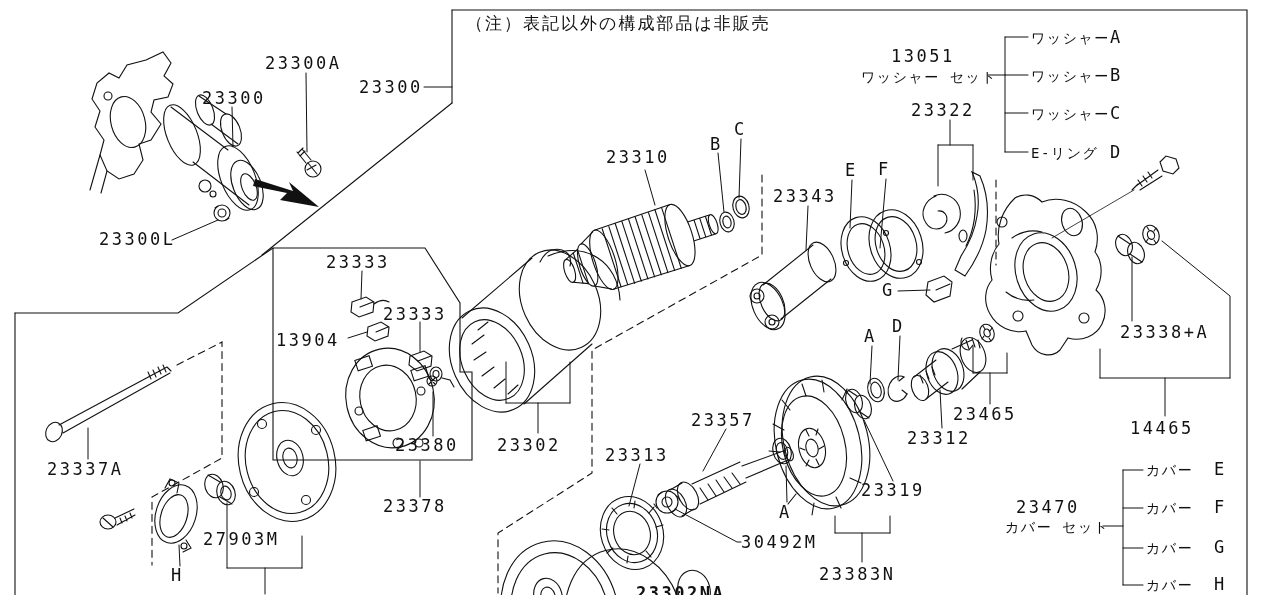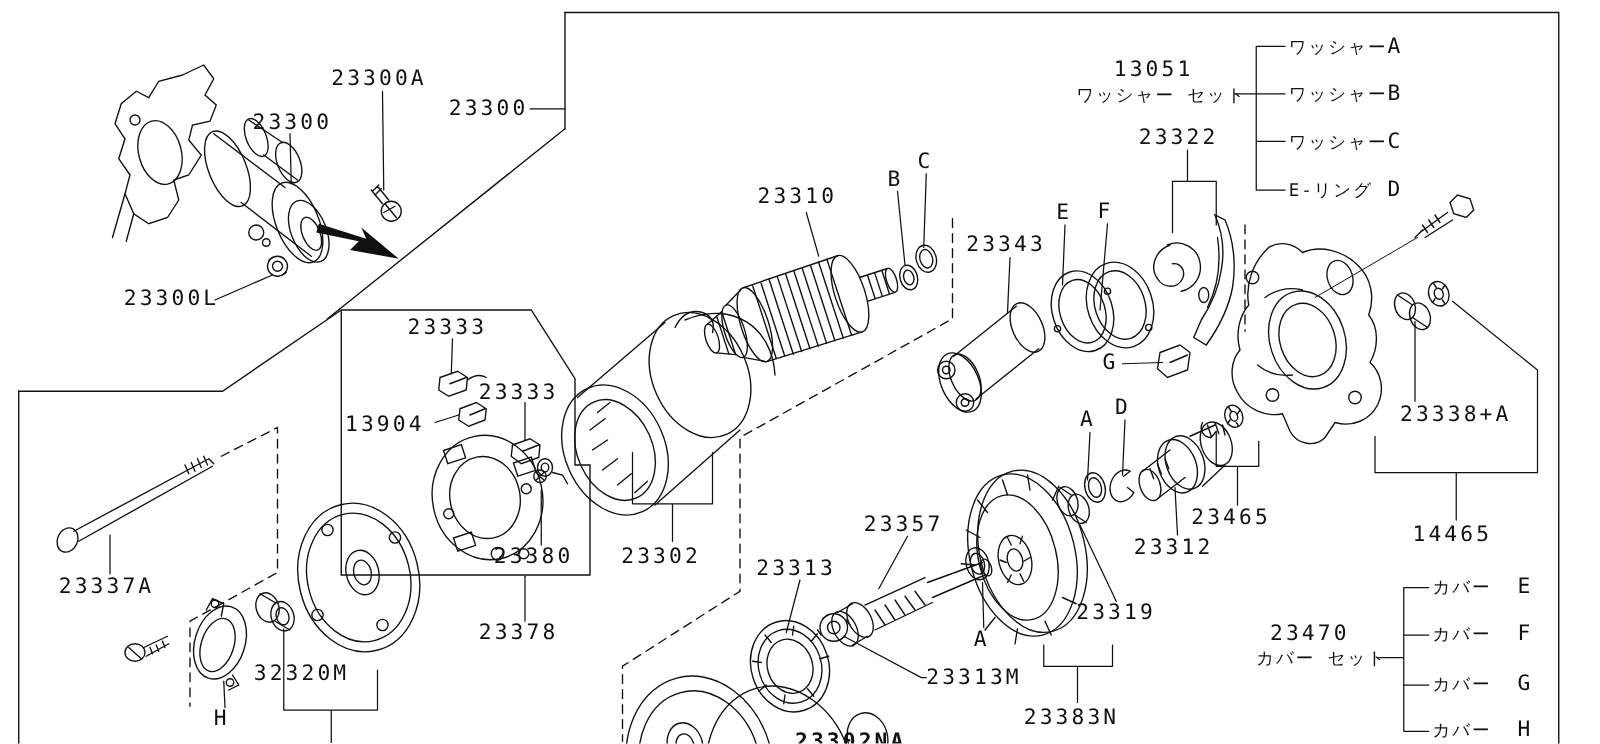--- a/index.html
+++ b/index.html
@@ -329,20 +329,21 @@
     <rect x="364" y="428" width="15" height="11" transform="rotate(-18 371 433)"></rect>
     <circle cx="421" cy="391" r="4"></circle>
     <circle cx="359" cy="411" r="4"></circle>
     <circle cx="432" cy="381" r="5"></circle>
     <path d="M429,378 l6,6 M429,384 l6,-6"></path>
     <circle cx="398" cy="443" r="5"></circle>
     <circle cx="419" cy="443" r="4"></circle>
   </g>
 </svg>
 
+  <div class="lbl jpbig" style="left:466px;top:15px">（注）表記以外の構成部品は非販売</div>
 
   <div class="lbl" style="left:265px;top:55px">23300A</div>
   <div class="lbl" style="left:202px;top:90px">23300</div>
   <div class="lbl" style="left:359px;top:79px">23300</div>
   <div class="lbl" style="left:99px;top:231px">23300L</div>
   <div class="lbl" style="left:606px;top:149px">23310</div>
   <div class="lbl" style="left:710px;top:136px">B</div>
   <div class="lbl" style="left:734px;top:121px">C</div>
   <div class="lbl" style="left:773px;top:188px">23343</div>
   <div class="lbl" style="left:845px;top:162px">E</div>
@@ -351,31 +352,31 @@
   <div class="lbl jp" style="left:861px;top:70px">ワッシャー セット</div>
   <div class="lbl" style="left:911px;top:102px">23322</div>
   <div class="lbl" style="left:882px;top:282px">G</div>
   <div class="lbl" style="left:864px;top:328px">A</div>
   <div class="lbl" style="left:892px;top:318px">D</div>
   <div class="lbl" style="left:953px;top:406px">23465</div>
   <div class="lbl" style="left:907px;top:430px">23312</div>
   <div class="lbl" style="left:861px;top:482px">23319</div>
   <div class="lbl" style="left:779px;top:504px">A</div>
   <div class="lbl" style="left:819px;top:566px">23383N</div>
-  <div class="lbl" style="left:741px;top:534px">23313M</div>
+  <div class="lbl" style="left:741px;top:534px">30492M</div>
   <div class="lbl" style="left:605px;top:447px">23313</div>
   <div class="lbl" style="left:691px;top:412px">23357</div>
   <div class="lbl" style="left:497px;top:437px">23302</div>
   <div class="lbl" style="left:326px;top:254px">23333</div>
   <div class="lbl" style="left:383px;top:306px">23333</div>
   <div class="lbl" style="left:276px;top:332px">13904</div>
   <div class="lbl" style="left:395px;top:437px">23380</div>
   <div class="lbl" style="left:383px;top:498px">23378</div>
   <div class="lbl" style="left:47px;top:461px">23337A</div>
-  <div class="lbl" style="left:203px;top:531px">32320M</div>
+  <div class="lbl" style="left:203px;top:531px">27903M</div>
   <div class="lbl" style="left:171px;top:567px">H</div>
   <div class="lbl" style="left:1120px;top:324px">23338+A</div>
   <div class="lbl" style="left:1130px;top:420px">14465</div>
   <div class="lbl" style="left:1016px;top:499px">23470</div>
   <div class="lbl jp" style="left:1005px;top:520px">カバー セット</div>
 
   <div class="clip" style="left:636px;top:585px;width:130px">
     <div class="lbl" style="position:static">23302NA</div>
   </div>
 

